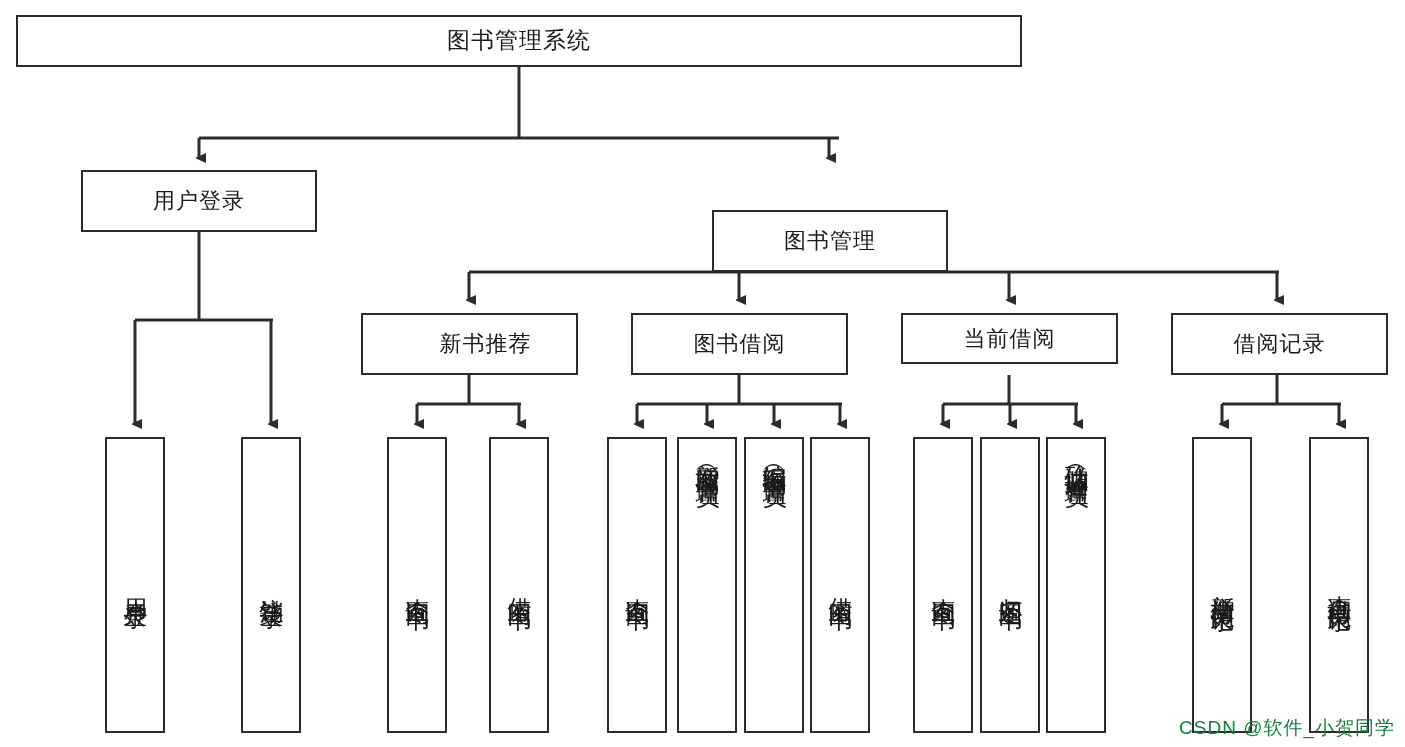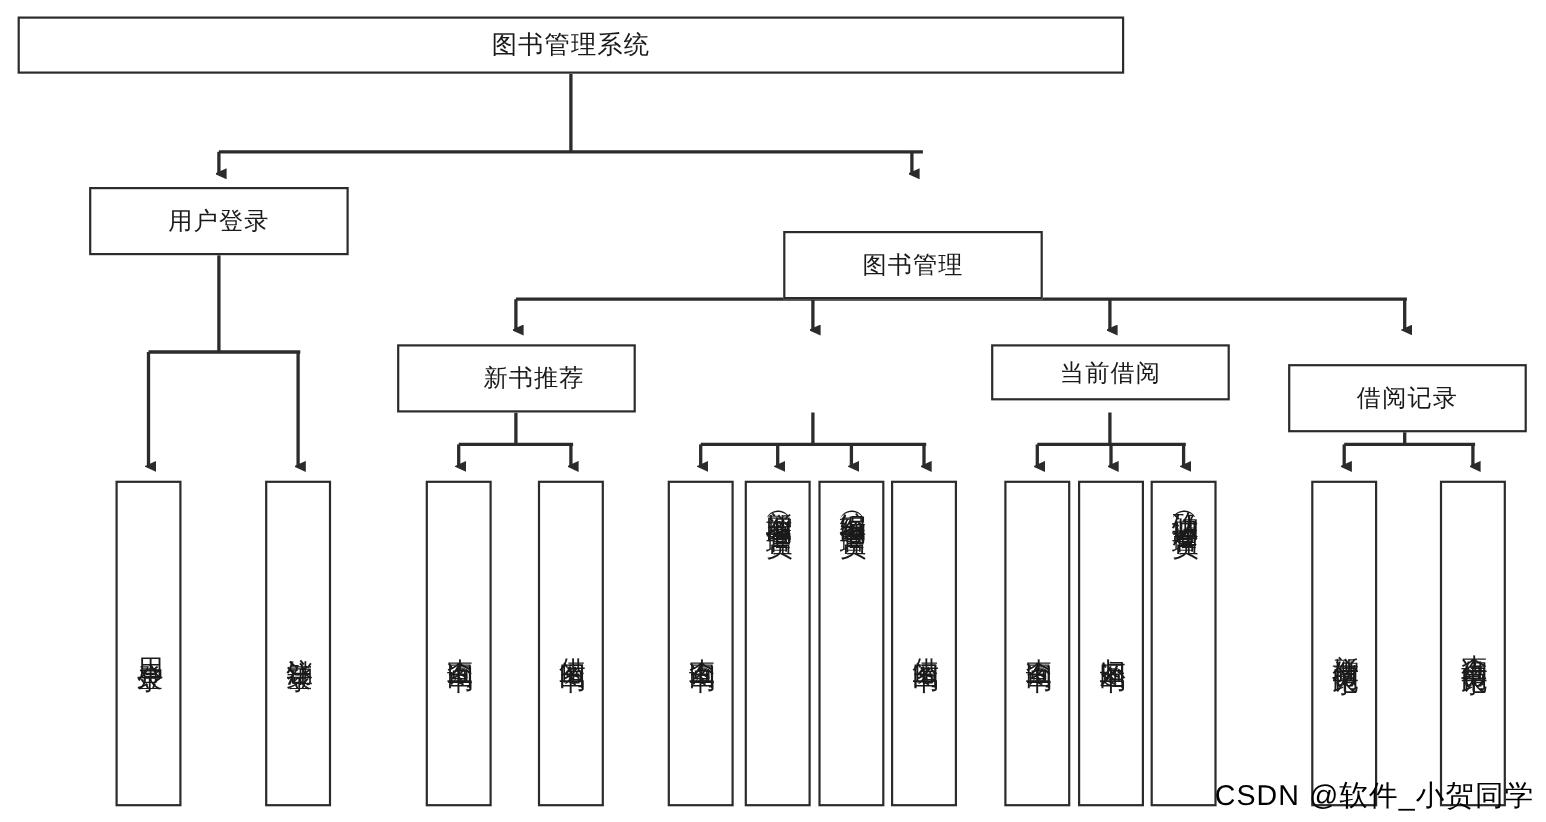--- a/index.html
+++ b/index.html
@@ -61,22 +61,22 @@
     white-space: nowrap;
   }
   .node.vertical.midtext {
     align-items: center;
     padding-top: 0;
   }
   .watermark {
     position: absolute;
     right: 10px;
     bottom: 6px;
-    font-size: 26px;
-    color: #000000;
+    font-size: 19px;
+    color: #15803d;
     letter-spacing: 1px;
     white-space: nowrap;
   }
 </style>
 </head>
 <body>
 
 <div id="canvas">
 
   <svg class="wires" viewBox="0 0 1405 747">
@@ -136,24 +136,27 @@
   <div class="node horizontal" style="left:81px; top:170px; width:236px; height:62px;">
     <span class="label">用户登录</span>
   </div>
   <div class="node horizontal" style="left:712px; top:170px; width:236px; height:62px;margin-top:40px;">
     <span class="label">图书管理</span>
   </div>
 
   <div class="node horizontal" style="left:361px; top:313px; width:217px; height:62px;padding-left:32px;">
     <span class="label">新书推荐</span>
   </div>
+  <div class="node horizontal" style="left:631px; top:313px; width:217px; height:62px;">
+    <span class="label">图书借阅</span>
+  </div>
   <div class="node horizontal" style="left:901px; top:313px; width:217px; height:51px;">
     <span class="label">当前借阅</span>
   </div>
-  <div class="node horizontal" style="left:1171px; top:313px; width:217px; height:62px;margin-top:18px;">
+  <div class="node horizontal" style="left:1171px; top:313px; width:217px; height:62px;">
     <span class="label">借阅记录</span>
   </div>
 
   <div class="node vertical midtext" style="left:105px; top:437px; width:60px; height:296px;">
     <span class="label">用户登录</span>
   </div>
   <div class="node vertical midtext" style="left:241px; top:437px; width:60px; height:296px;">
     <span class="label">注销登录</span>
   </div>
 

